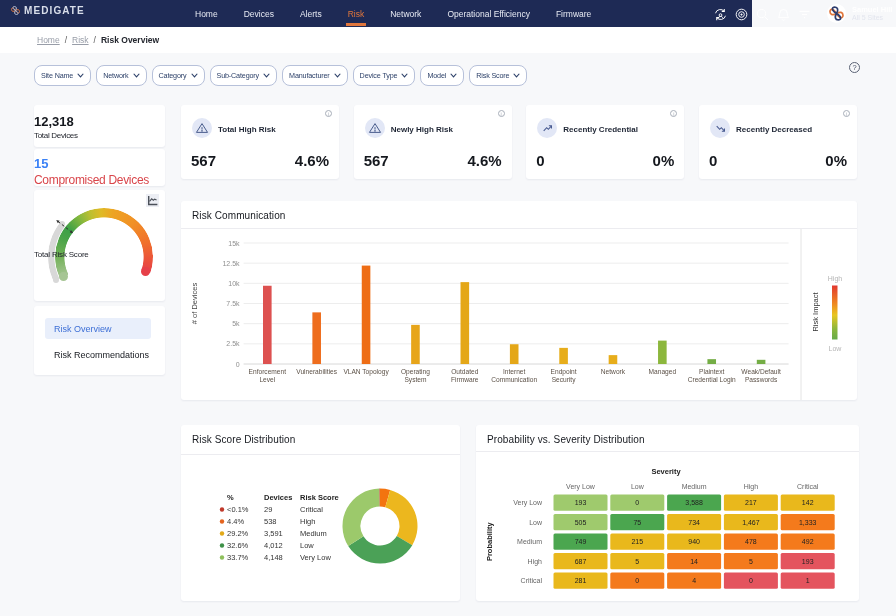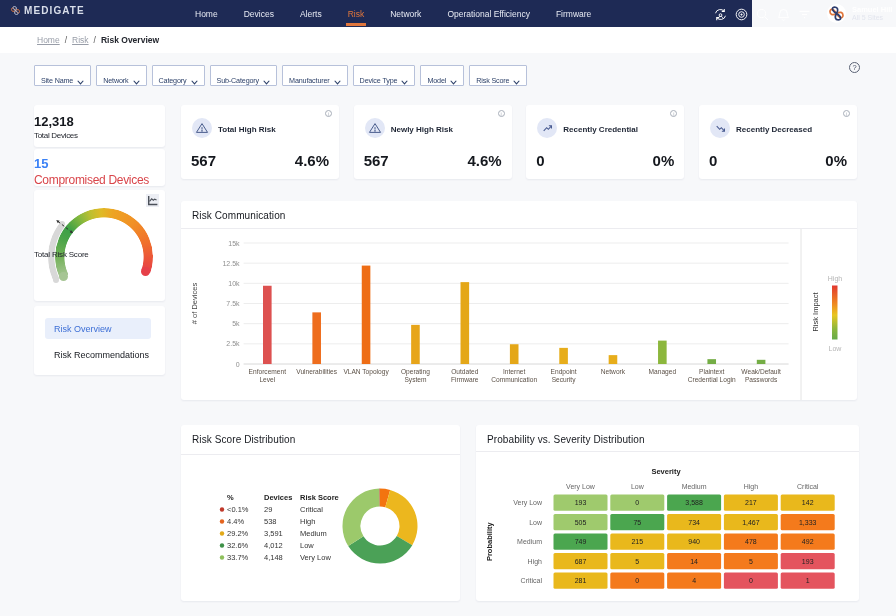--- a/index.html
+++ b/index.html
@@ -17,21 +17,21 @@
 .avatar{position:absolute;left:827px;top:4px;width:19px;height:19px;border-radius:50%;background:#fff}
 .uname{position:absolute;left:852px;top:4.5px;color:#fff;font-size:7.5px;font-weight:bold;white-space:nowrap}
 .usub{position:absolute;left:852px;top:14px;color:#e2e5ee;font-size:7px;white-space:nowrap}
 .crumbbar{position:absolute;left:0;top:27px;width:896px;height:26px;background:#fff}
 .crumbs{position:absolute;left:37px;top:8px;font-size:8.5px;color:#9aa0ab;display:flex;gap:5px;align-items:center}
 .crumbs .lk{text-decoration:underline;color:#989da8}
 .crumbs .cur{color:#23262e;font-weight:bold}
 .crumbs .sep{color:#555}
 .help{position:absolute;left:849px;top:62px;width:11px;height:11px;border-radius:50%;border:1px solid #5b6375;color:#454d63;font-size:7.5px;text-align:center;line-height:10px}
 .pills{position:absolute;left:34px;top:65px;display:flex;gap:5px}
-.pill{height:21px;border:1px solid #b7c1da;border-radius:1px;background:#fff;color:#2d4169;font-size:7.2px;letter-spacing:-0.15px;display:flex;align-items:flex-end;padding:0 6px;white-space:nowrap}
+.pill{height:21px;border:1px solid #b7c1da;border-radius:8px;background:#fff;color:#2d4169;font-size:7.2px;letter-spacing:-0.15px;display:flex;align-items:center;padding:0 6px;white-space:nowrap}
 .pill svg{margin-left:4px}
 .card{position:absolute;background:#fff;border-radius:3px;box-shadow:0 1px 2px rgba(25,39,82,0.07)}
 .kpi{width:158px;height:74px}
 .kpi .ic{position:absolute;left:11px;top:13px;width:20px;height:20px;border-radius:50%;background:#e2e7f6;display:flex;align-items:center;justify-content:center}
 .kpi .tt{position:absolute;left:37px;top:19.5px;font-size:8px;font-weight:bold;color:#1d2433;letter-spacing:0px}
 .kpi .val{position:absolute;left:10px;font-size:15px;font-weight:bold;color:#15181e}
 .kpi .pct{position:absolute;right:10px;font-size:15px;font-weight:bold;color:#15181e}
 .kpi .inf{position:absolute;right:7px;top:5px;width:7px;height:7px;border:1px solid #a8aeb9;border-radius:50%;color:#a8aeb9;font-size:5.5px;line-height:7px;text-align:center}
 .ctitle{position:absolute;left:11px;top:9px;font-size:10px;color:#16191f;letter-spacing:0.1px}
 .cdiv{position:absolute;left:0;right:0;height:1px;background:#ececf0}

